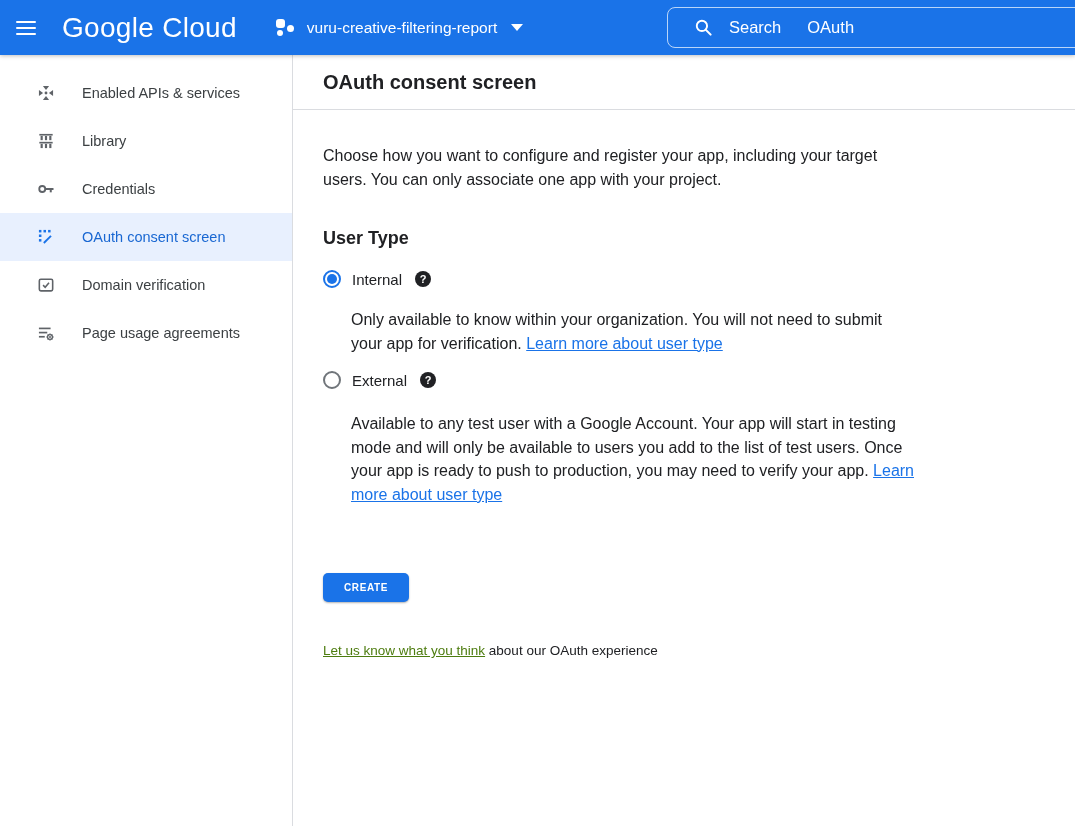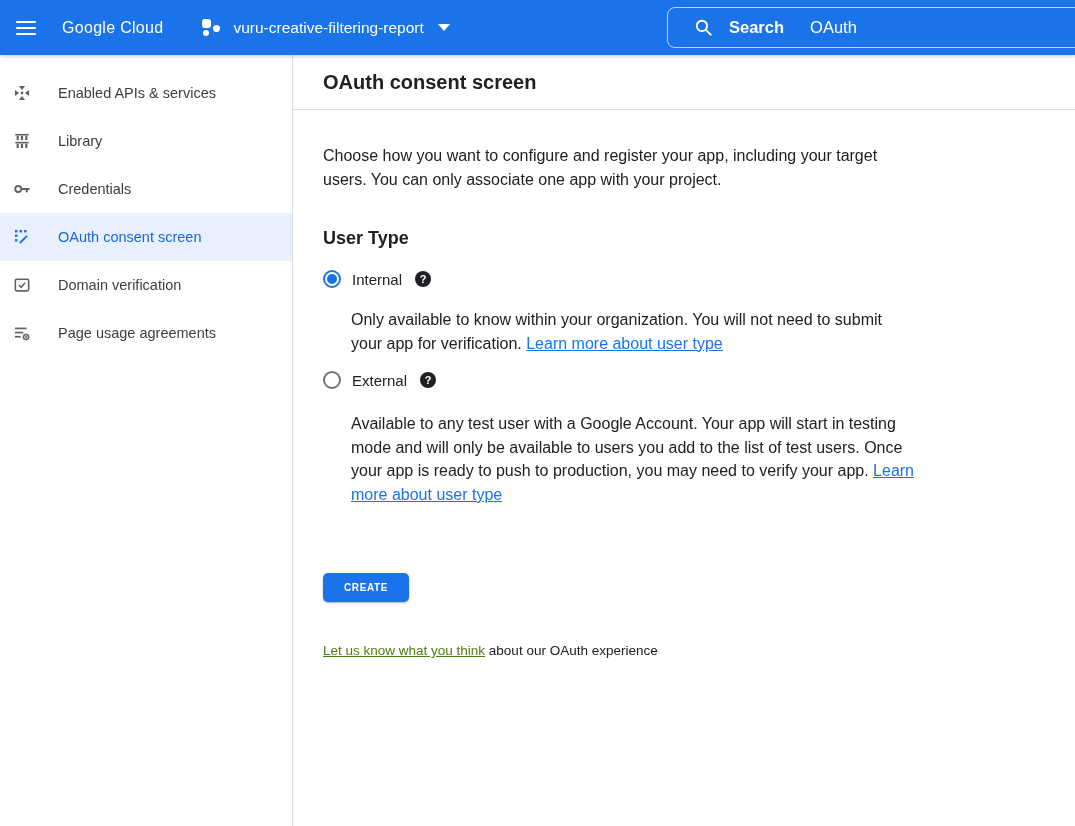--- a/index.html
+++ b/index.html
@@ -6,49 +6,49 @@
   html,body { width:1075px; height:826px; overflow:hidden; background:#fff;
     font-family:"Liberation Sans", sans-serif; color:#202124; }
 
   
   .appbar { position:relative; height:55px; background:#1a73e8; display:flex;
     align-items:center; box-shadow:0 1px 4px rgba(0,0,0,0.25); z-index:10; }
   .hamburger { width:52px; height:55px; display:flex; align-items:center; justify-content:center;
     cursor:pointer; }
   .hamburger .bars { width:20px; }
   .hamburger .bars span { display:block; height:2px; background:#fff; margin:4px 0; border-radius:1px; }
-  .cloud-logo { color:#fff; font-size:16px; letter-spacing:0.3px; margin-left:10px; white-space:nowrap; }
+  .cloud-logo { color:#fff; font-size:28px; letter-spacing:0.3px; margin-left:10px; white-space:nowrap; }
   .project-switcher { display:flex; align-items:center; margin-left:38px; cursor:pointer; }
   .project-icon { width:22px; height:22px; position:relative; }
   .project-icon i { position:absolute; background:#fff; }
   .project-icon .d1 { left:1px; top:2px; width:9px; height:9px; border-radius:3px; }
   .project-icon .d2 { left:2px; top:13px; width:6px; height:6px; border-radius:50%; }
   .project-icon .d3 { left:12px; top:8px; width:7px; height:7px; border-radius:50%; }
   .project-name { color:#fff; font-size:15.5px; margin-left:10px; white-space:nowrap; }
   .caret-down { width:0; height:0; margin-left:14px; border-left:6px solid transparent;
     border-right:6px solid transparent; border-top:7px solid #fff; }
   .searchbox { position:absolute; left:667px; top:7px; width:430px; height:41px;
     border:1px solid rgba(255,255,255,0.7); border-radius:8px; display:flex; align-items:center;
     padding-left:26px; cursor:text; }
-  .searchbox .search-label { color:#fff; font-size:16.5px; font-weight:bold; margin-left:16px; }
+  .searchbox .search-label { color:#fff; font-size:16.5px; font-weight:normal; margin-left:16px; }
   .searchbox .search-query { color:#fff; font-size:16.5px; margin-left:26px; }
 
   
   .shell { display:flex; height:771px; }
   .sidebar { width:293px; flex:0 0 293px; border-right:1px solid #dadce0; background:#fff; }
   .main { flex:1; min-width:0; }
 
   
   .sidebar-header { height:55px; display:flex; align-items:center; padding-left:13px;
     border-bottom:1px solid #e8eaed; }
   .api-logo { font-family:"DejaVu Sans Mono", monospace; font-weight:bold; font-size:21px;
     color:#5f6368; letter-spacing:1.5px; }
   .sidebar-title { font-size:18px; color:#202124; margin-left:17px; }
   .nav { padding-top:14px; }
-  .nav-item { height:48px; display:flex; align-items:center; padding-left:12px; cursor:pointer;text-align:right; }
+  .nav-item { height:48px; display:flex; align-items:center; padding-left:36px; cursor:pointer;text-align:right; }
   .nav-item .nicon { width:20px; height:20px; flex:0 0 20px; display:flex; align-items:center; justify-content:center; }
   .nav-item .nlabel { margin-left:26px; font-size:14.5px; color:#3c4043; }
   .nav-item.selected { background:#e8f0fe; }
   .nav-item.selected .nlabel { color:#1967d2; }
 
   
   .page-header { height:55px; display:flex; align-items:center; padding-left:30px;
     border-bottom:1px solid #dadce0; }
   .page-title { font-size:20px; color:#202124; }
   .content { padding:34px 0 0 30px; }

